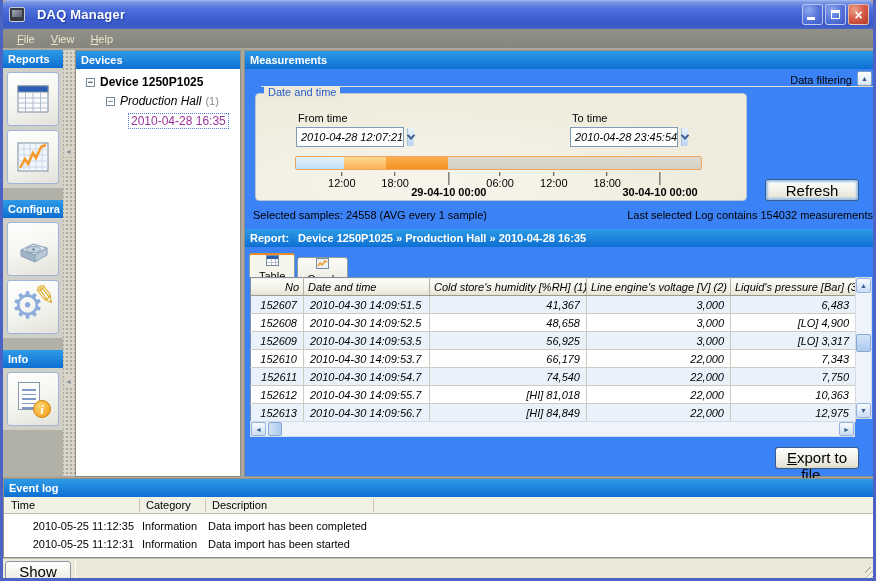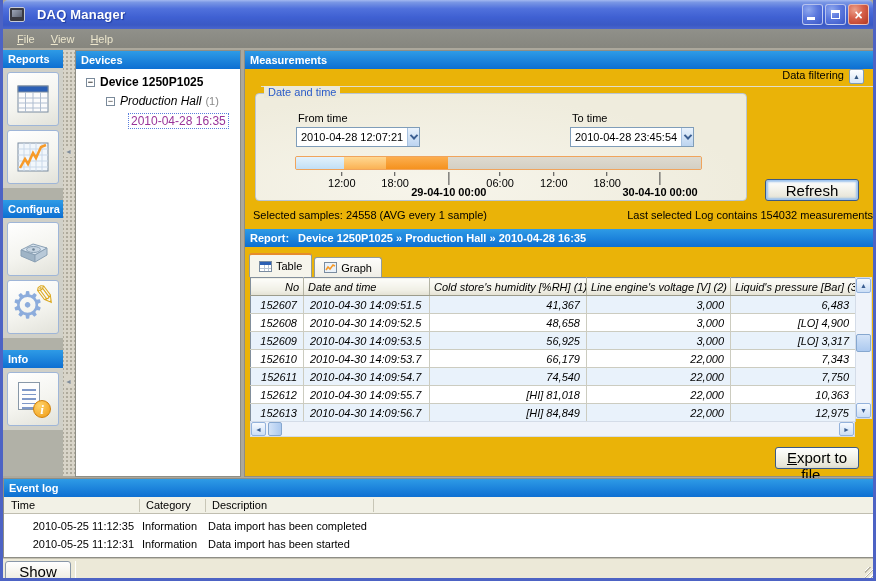--- a/index.html
+++ b/index.html
@@ -62,30 +62,30 @@
   .devices{position:absolute;left:72px;top:50px;width:166px;height:427px;border:1px solid #8E8E86;background:#fff;}
   .devices-body{position:absolute;left:0;top:18px;right:0;bottom:0;background:#fff;padding:6px 4px;}
   .tree-row{white-space:nowrap;display:flex;align-items:center;margin-bottom:5px;}
   .expander{width:9px;height:9px;border:1px solid #7A8A9A;background:#fff;font-size:9px;line-height:7px;text-align:center;color:#333;margin-right:5px;flex:none;}
   .r1{margin-left:6px;font-weight:bold;font-size:12px;}
   .r2{margin-left:26px;font-style:italic;font-size:12px;}
   .r2 .count{color:#8A8A8A;margin-left:4px;font-style:normal;font-size:11px;}
   .r3{margin-left:48px;}
   .log-entry{color:#993399;font-size:12px;border:1px dotted #5A7EDC;padding:0 2px;}
   
-  .measure{position:absolute;left:241px;top:50px;width:633px;height:427px;border:1px solid #8E8E86;background:#eab308;}
-  .filter-row{position:absolute;left:16px;top:18px;right:0;height:18px;display:flex;align-items:flex-start;justify-content:flex-end;gap:5px;padding-right:12px;border-bottom:1px solid #E2DECB;}
+  .measure{position:absolute;left:241px;top:50px;width:633px;height:427px;border:1px solid #8E8E86;background:#3b82f6;}
+  .filter-row{position:absolute;left:16px;top:18px;right:0;height:18px;display:flex;align-items:flex-end;justify-content:flex-end;gap:5px;padding-right:4px;border-bottom:1px solid #E2DECB;}
   .toggle-btn{width:15px;height:15px;border:1px solid #7F9DB9;border-radius:2px;background:linear-gradient(180deg,#FDFEFF,#D8E6F6);color:#33557F;font-size:7px;display:flex;align-items:center;justify-content:center;}
   .m-body{position:absolute;left:0;top:36px;right:0;bottom:0;}
   .groupbox{position:absolute;left:10px;top:6px;width:492px;height:108px;border:1px solid #BAC5D3;border-radius:4px;
     background:radial-gradient(ellipse at 35% 85%,#F7F5EB 0%,#EFECDD 70%);}
   .gb-legend{position:absolute;left:8px;top:-8px;background:#ECE9D8;padding:0 4px;color:#2A5BC9;}
   .fld-label{position:absolute;top:18px;}
   .lbl-from{left:42px;} .lbl-to{left:316px;}
-  .combo{position:absolute;top:33px;width:124px;height:20px;background:#fff;border:1px solid #7F9DB9;display:flex;align-items:center;}
+  .combo{position:absolute;top:33px;width:108px;height:20px;background:#fff;border:1px solid #7F9DB9;display:flex;align-items:center;font-style:italic;}
   .combo-from{left:40px;} .combo-to{left:314px;}
   .combo .val{flex:1;padding:0 4px;white-space:nowrap;}
   .combo .cbtn{width:17px;height:18px;margin:0;background:linear-gradient(180deg,#E9F2FC,#BCD4F0);border-left:1px solid #A8C2E0;border-radius:0 1px 1px 0;display:flex;align-items:center;justify-content:center;}
   .chev{width:6px;height:6px;border-left:2px solid #3B5E91;border-bottom:2px solid #3B5E91;transform:rotate(-45deg) translate(1px,-1px);}
   .tl-bar{position:absolute;left:39px;top:62px;width:407px;height:14px;border:1px solid #F0A45C;border-radius:2px;background:#D9D5C9;display:flex;overflow:hidden;}
   .seg-blue{width:48px;background:linear-gradient(180deg,#E3F2FC,#C2DFF5);}
   .seg-lor{width:42px;background:linear-gradient(180deg,#FFD892,#FBB254);}
   .seg-dor{width:62px;background:linear-gradient(180deg,#FCAE4F,#F5921E);}
   .seg-gray{flex:1;background:linear-gradient(180deg,#DEDACF,#D4D0C3);}
   .tl-ticks{position:absolute;left:39px;top:78px;width:407px;height:28px;}
@@ -93,21 +93,21 @@
   .tick-line{width:1px;background:#444;margin:0 auto;}
   .tick.minor .tick-line{height:4px;}
   .tick.major .tick-line{height:13px;}
   .tick-lbl{white-space:nowrap;font-size:11px;margin-top:1px;}
   .tick.major .tick-lbl{font-weight:bold;}
   .btn-refresh{position:absolute;left:520px;top:92px;width:94px;height:22px;}
   .samples-l{position:absolute;left:8px;top:122px;}
   .samples-r{position:absolute;right:3px;top:122px;}
   .report-bar{position:absolute;left:0;top:142px;right:0;height:18px;display:flex;gap:9px;}
   .tabs{position:absolute;left:4px;top:166px;height:24px;display:flex;align-items:flex-end;gap:2px;}
-  .tab{display:flex;align-items:center;gap:4px;border:1px solid #919B9C;border-bottom:none;border-radius:3px 3px 0 0;padding:0 9px;height:20px;background:linear-gradient(180deg,#FDFDFB,#EFEEE6);}
+  .tab{display:flex;align-items:center;gap:4px;border:1px solid #919B9C;border-bottom:none;border-radius:3px 3px 0 0;padding:0 9px;height:20px;background:linear-gradient(180deg,#FDFDFB,#EFEEE6);flex-direction:column;}
   .tab.active{height:24px;background:#F6F5EC;border-top:2px solid #E68B2C;font-weight:normal;}
   .tab-ico{width:13px;height:11px;flex:none;position:relative;border:1px solid #7A8CA0;background:#fff;}
   .ico-table{background-image:linear-gradient(#2B5FB4,#2B5FB4),linear-gradient(#B8C4D4,#B8C4D4),linear-gradient(#B8C4D4,#B8C4D4),linear-gradient(#B8C4D4,#B8C4D4);
     background-size:100% 3px,100% 1px,1px 100%,1px 100%;background-position:0 0,0 6px,4px 0,8px 0;background-repeat:no-repeat;}
   .ico-graph{background:#EAF2FA;}
   .ico-graph svg{position:absolute;left:0;top:0;}
   .tablewrap{position:absolute;left:5px;top:190px;}
   table.mtable{border-collapse:collapse;table-layout:fixed;width:605px;background:#fff;border:1px solid #828F9C;font-style:italic;}
   .mtable col.c0{width:53px;} .mtable col.c1{width:126px;} .mtable col.c2{width:157px;} .mtable col.c3{width:144px;} .mtable col.c4{width:125px;}
   .mtable th{height:18px;font-weight:normal;text-align:left;padding:0 4px;white-space:nowrap;overflow:hidden;

